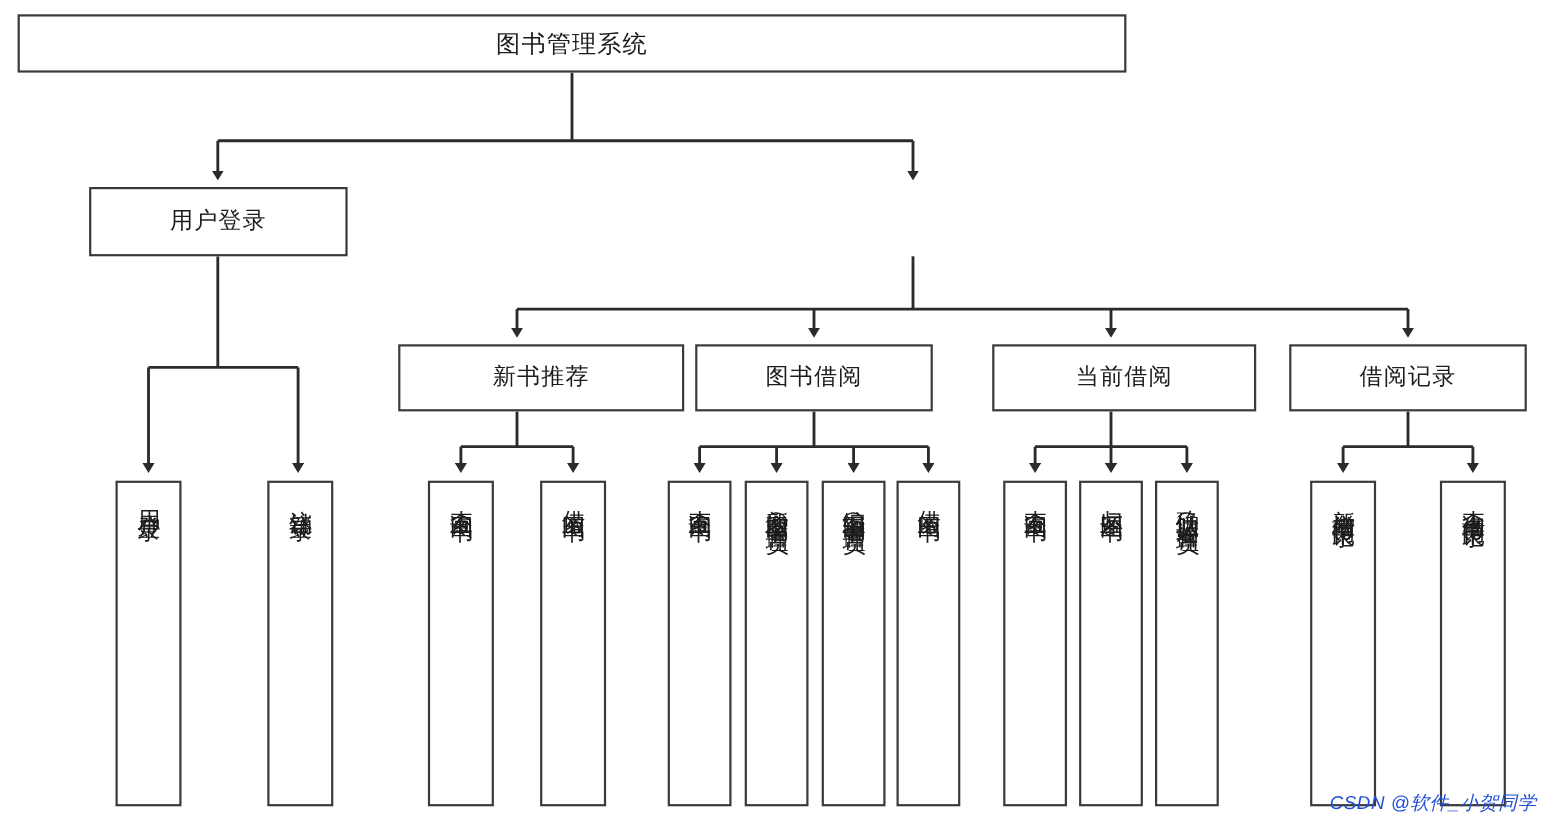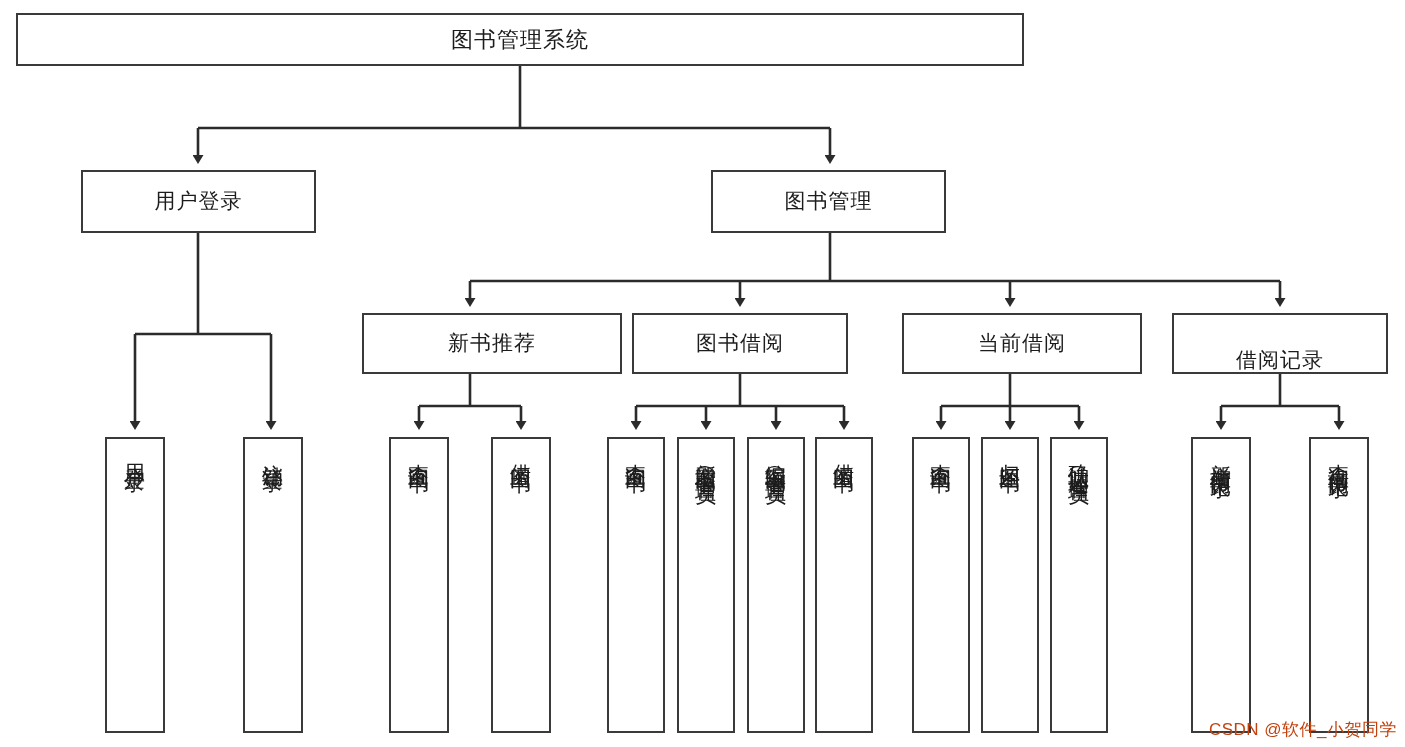--- a/index.html
+++ b/index.html
@@ -63,24 +63,25 @@
     align-items: flex-start;
     justify-content: center;
     padding-top: 8px;
     box-sizing: border-box;
   }
   .watermark {
     position: absolute;
     right: 8px;
     bottom: 6px;
     font-size: 17px;
-    color: #c2410c;
+    color: #1d4ed8;
     letter-spacing: 0.5px;
     white-space: nowrap;
     user-select: none;
+    font-style: italic;
   }
 </style>
 </head>
 <body>
 
 <div id="diagram-root">
 
   <svg class="edges" viewBox="0 0 1405 747" xmlns="http://www.w3.org/2000/svg">
     <defs>
       <marker id="arrow" markerWidth="9" markerHeight="11" refX="1" refY="5.5" orient="auto" markerUnits="userSpaceOnUse">
@@ -131,34 +132,31 @@
     </g>
   </svg>
 
   <div class="node node-root" style="left:16px; top:13px; width:1008px; height:53px;">
     <span class="label">图书管理系统</span>
   </div>
 
   <div class="node node-l2" style="left:81px; top:170px; width:235px; height:63px;">
     <span class="label">用户登录</span>
   </div>
-  <div class="node node-l2" style="left:711px; top:170px; width:235px; height:63px;">
-    <span class="label">图书管理</span>
-  </div>
 
   <div class="node node-l3" style="left:362px; top:313px; width:260px; height:61px;">
     <span class="label">新书推荐</span>
   </div>
   <div class="node node-l3" style="left:632px; top:313px; width:216px; height:61px;">
     <span class="label">图书借阅</span>
   </div>
   <div class="node node-l3" style="left:902px; top:313px; width:240px; height:61px;">
     <span class="label">当前借阅</span>
   </div>
-  <div class="node node-l3" style="left:1172px; top:313px; width:216px; height:61px;align-items:flex-end;">
+  <div class="node node-l3" style="left:1172px; top:313px; width:216px; height:61px;">
     <span class="label">借阅记录</span>
   </div>
 
   <div class="node node-leaf" style="left:105px; top:437px; width:60px; height:296px;">
     <div class="leaf-inner">
       <span class="label">用户登录</span>
     </div>
   </div>
   <div class="node node-leaf" style="left:243px; top:437px; width:60px; height:296px;">
     <div class="leaf-inner">

